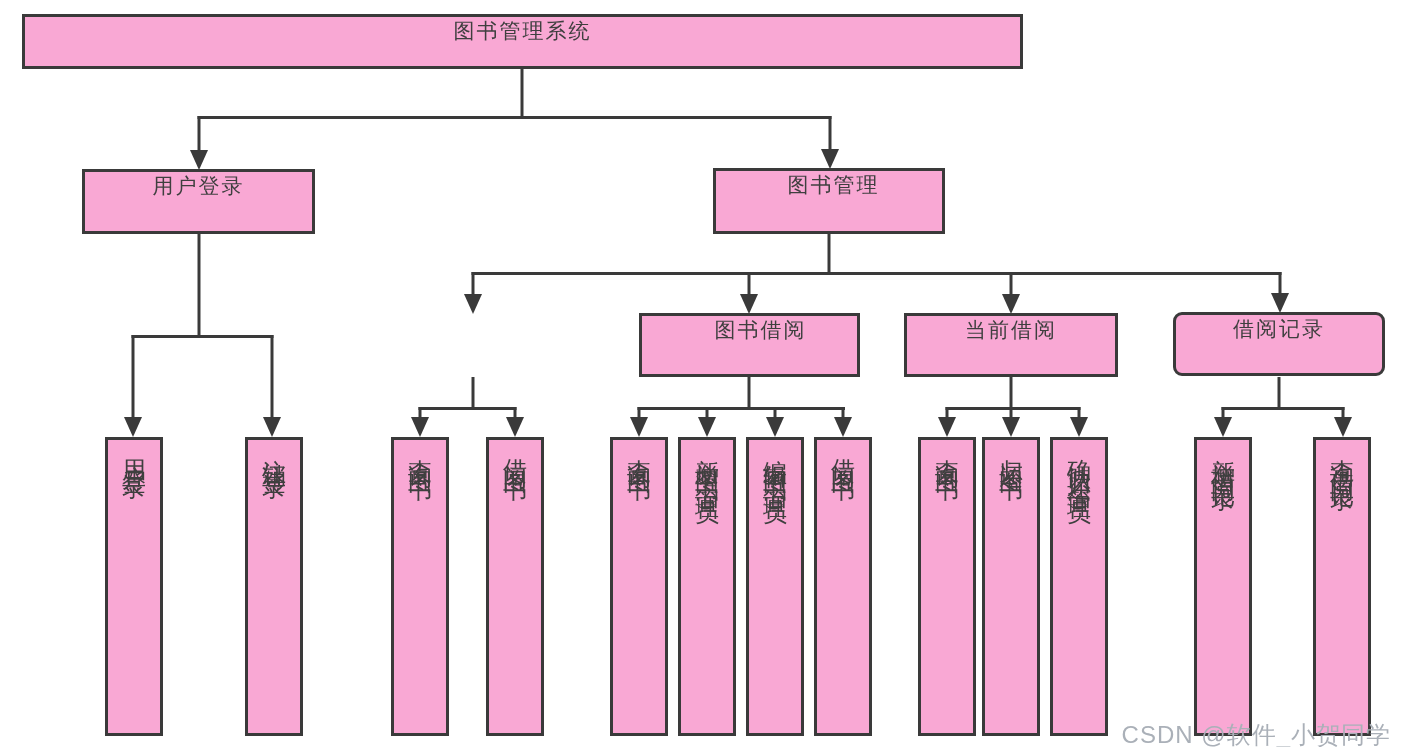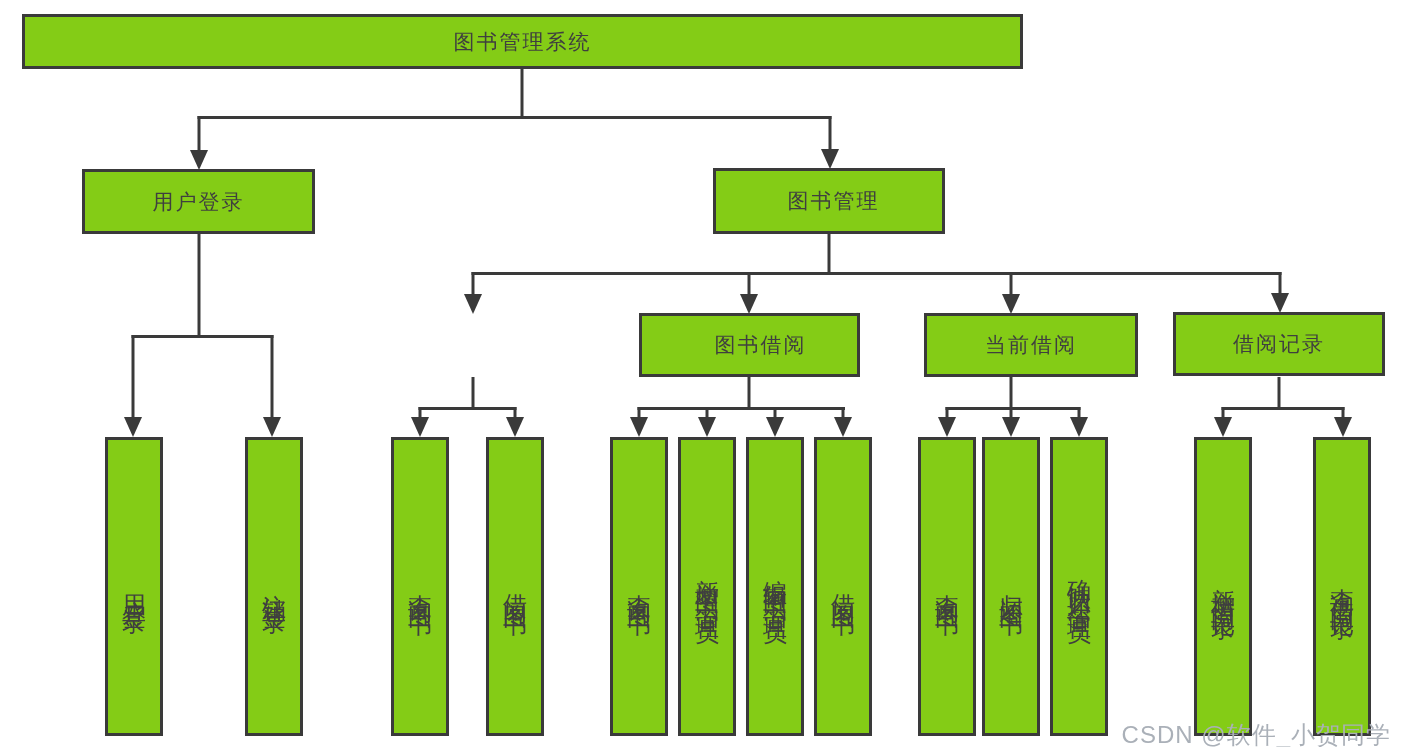--- a/index.html
+++ b/index.html
@@ -19,23 +19,23 @@
     position: absolute;
     left: 0;
     top: 0;
     width: 1405px;
     height: 747px;
   }
   .node {
     position: absolute;
     box-sizing: border-box;
     border: 3px solid #3a3a3a;
-    background: #84cc16;
+    background: #f9a8d4;
     display: flex;
-    align-items: center;
+    align-items: flex-start;
     justify-content: center;
     color: #3f3f3f;
   }
   .node.h span {
     font-size: 21px;
     letter-spacing: 2px;
     white-space: nowrap;
   }
   .node.v span {
     writing-mode: vertical-rl;
@@ -144,24 +144,24 @@
   <div class="node h" style="left:82px; top:169px; width:233px; height:65px;">
     <span>用户登录</span>
   </div>
   <div class="node h" style="left:713px; top:168px; width:232px; height:66px;padding-left:9px;">
     <span>图书管理</span>
   </div>
 
   <div class="node h" style="left:639px; top:313px; width:221px; height:64px;padding-left:22px;">
     <span>图书借阅</span>
   </div>
-  <div class="node h" style="left:904px; top:313px; width:214px; height:64px;margin-left:20px;">
+  <div class="node h" style="left:904px; top:313px; width:214px; height:64px;">
     <span>当前借阅</span>
   </div>
-  <div class="node h" style="left:1173px; top:312px; width:212px; height:64px;">
+  <div class="node h" style="left:1173px; top:312px; width:212px; height:64px;border-radius:9px;">
     <span>借阅记录</span>
   </div>
 
   <div class="node v" style="left:105px;">
     <span>用户登录</span>
   </div>
   <div class="node v" style="left:245px;">
     <span>注销登录</span>
   </div>
   <div class="node v" style="left:391px;">

